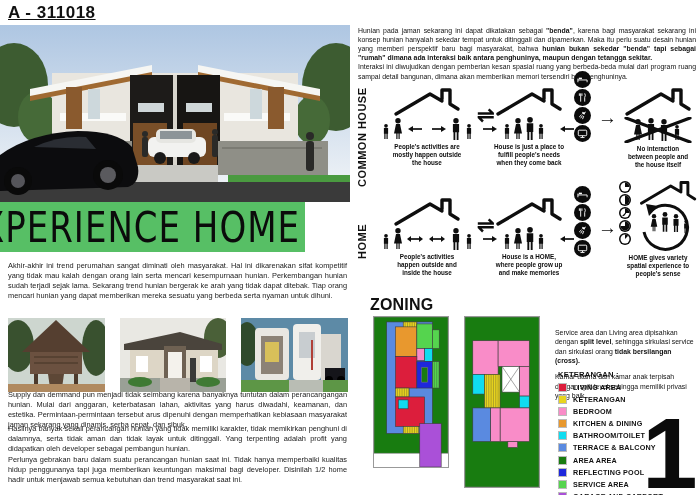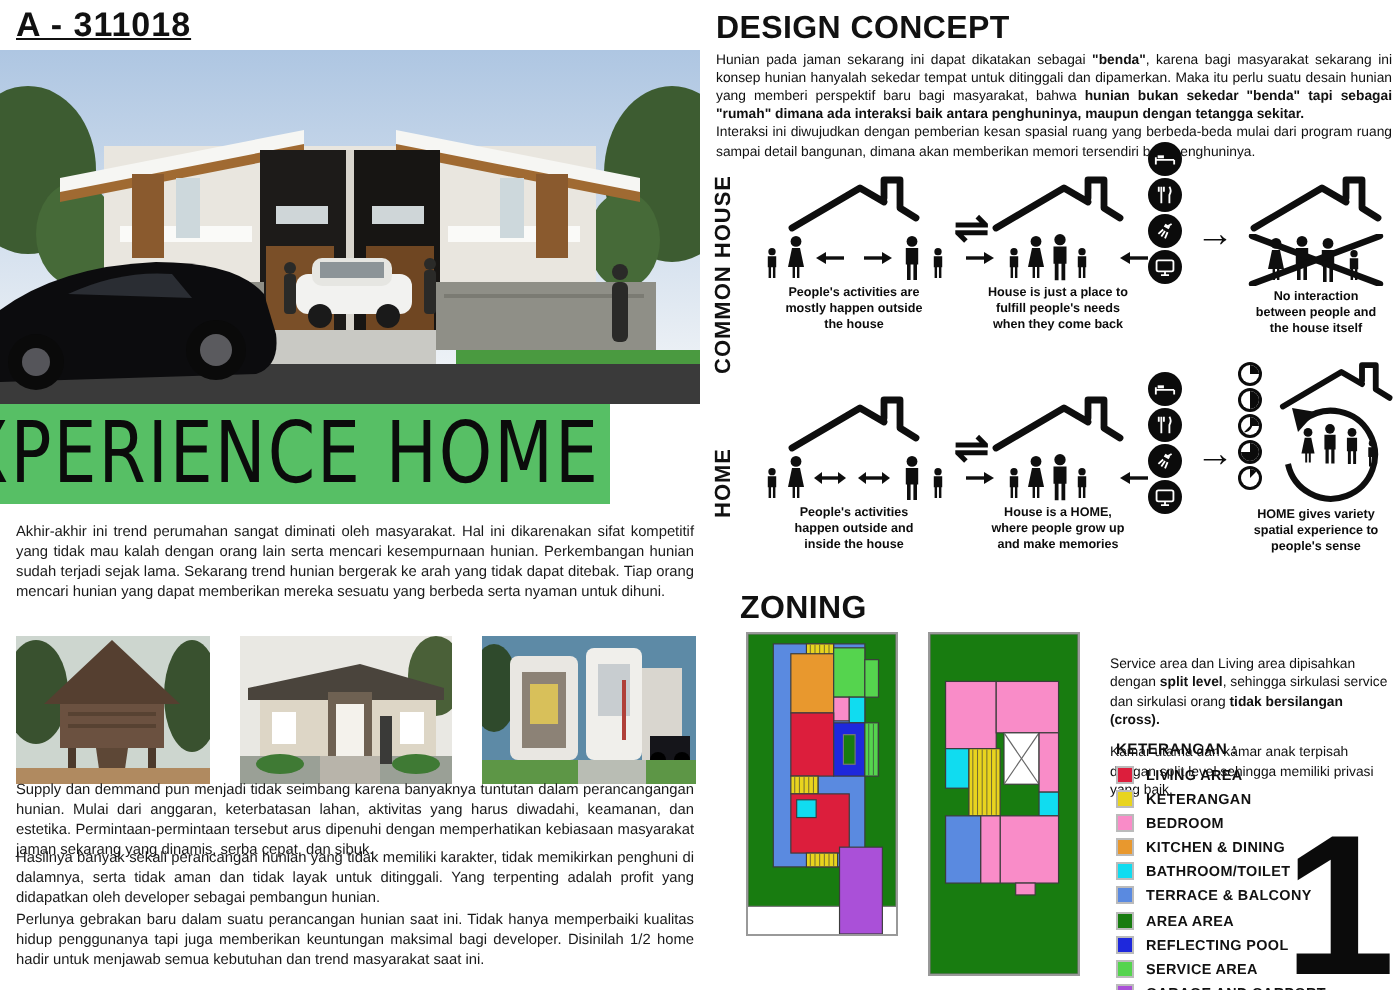--- a/index.html
+++ b/index.html
@@ -196,21 +196,20 @@
       <rect x="0" y="62" width="107" height="12" fill="#5d9646"></rect>
       <rect x="48" y="62" width="34" height="12" fill="#b9bdb4"></rect>
       <rect x="70" y="22" width="2" height="30" fill="#b04038"></rect>
     </svg>
   </div>
 
   <div class="abs para p3">Hasilnya banyak sekali perancangan hunian yang tidak memiliki karakter, tidak memikirkan penghuni di dalamnya, serta tidak aman dan tidak layak untuk ditinggali. Yang terpenting adalah profit yang didapatkan oleh developer sebagai pembangun hunian.</div>
   <div class="abs para p2">Supply dan demmand pun menjadi tidak seimbang karena banyaknya tuntutan dalam perancangangan hunian. Mulai dari anggaran, keterbatasan lahan, aktivitas yang harus diwadahi, keamanan, dan estetika. Permintaan-permintaan tersebut arus dipenuhi dengan memperhatikan kebiasaan masyarakat jaman sekarang yang dinamis, serba cepat, dan sibuk.</div>
   <div class="abs para p4">Perlunya gebrakan baru dalam suatu perancangan hunian saat ini. Tidak hanya memperbaiki kualitas hidup penggunanya tapi juga memberikan keuntungan maksimal bagi developer. Disinilah 1/2 home hadir untuk menjawab semua kebutuhan dan trend masyarakat saat ini.</div>
 
-  <div class="abs h-title dc-title">DESIGN CONCEPT</div>
   <div class="abs dc-text">
     <p><span>Hunian pada jaman sekarang ini dapat dikatakan sebagai </span><b>"benda"</b><span>, karena bagi masyarakat sekarang ini konsep hunian hanyalah sekedar tempat untuk ditinggali dan dipamerkan. Maka itu perlu suatu desain hunian yang memberi perspektif baru bagi masyarakat, bahwa </span><b>hunian bukan sekedar "benda" tapi sebagai "rumah" dimana ada interaksi baik antara penghuninya, maupun dengan tetangga sekitar.</b></p>
     <p><span>Interaksi ini diwujudkan dengan pemberian kesan spasial ruang yang berbeda-beda mulai dari program ruang sampai detail bangunan, dimana akan memberikan memori tersendiri bagi penghuninya.</span></p>
   </div>
 
   <svg width="0" height="0" style="position:absolute">
     <defs>
       <g id="p-man" fill="#0e0e0e">
         <circle cx="0" cy="2.7" r="2.7"></circle>
         <path d="M-3.1 6 H3.1 V14.2 H2.5 V22 H0.7 V14.2 H-0.7 V22 H-2.5 V14.2 H-3.1 Z"></path>

